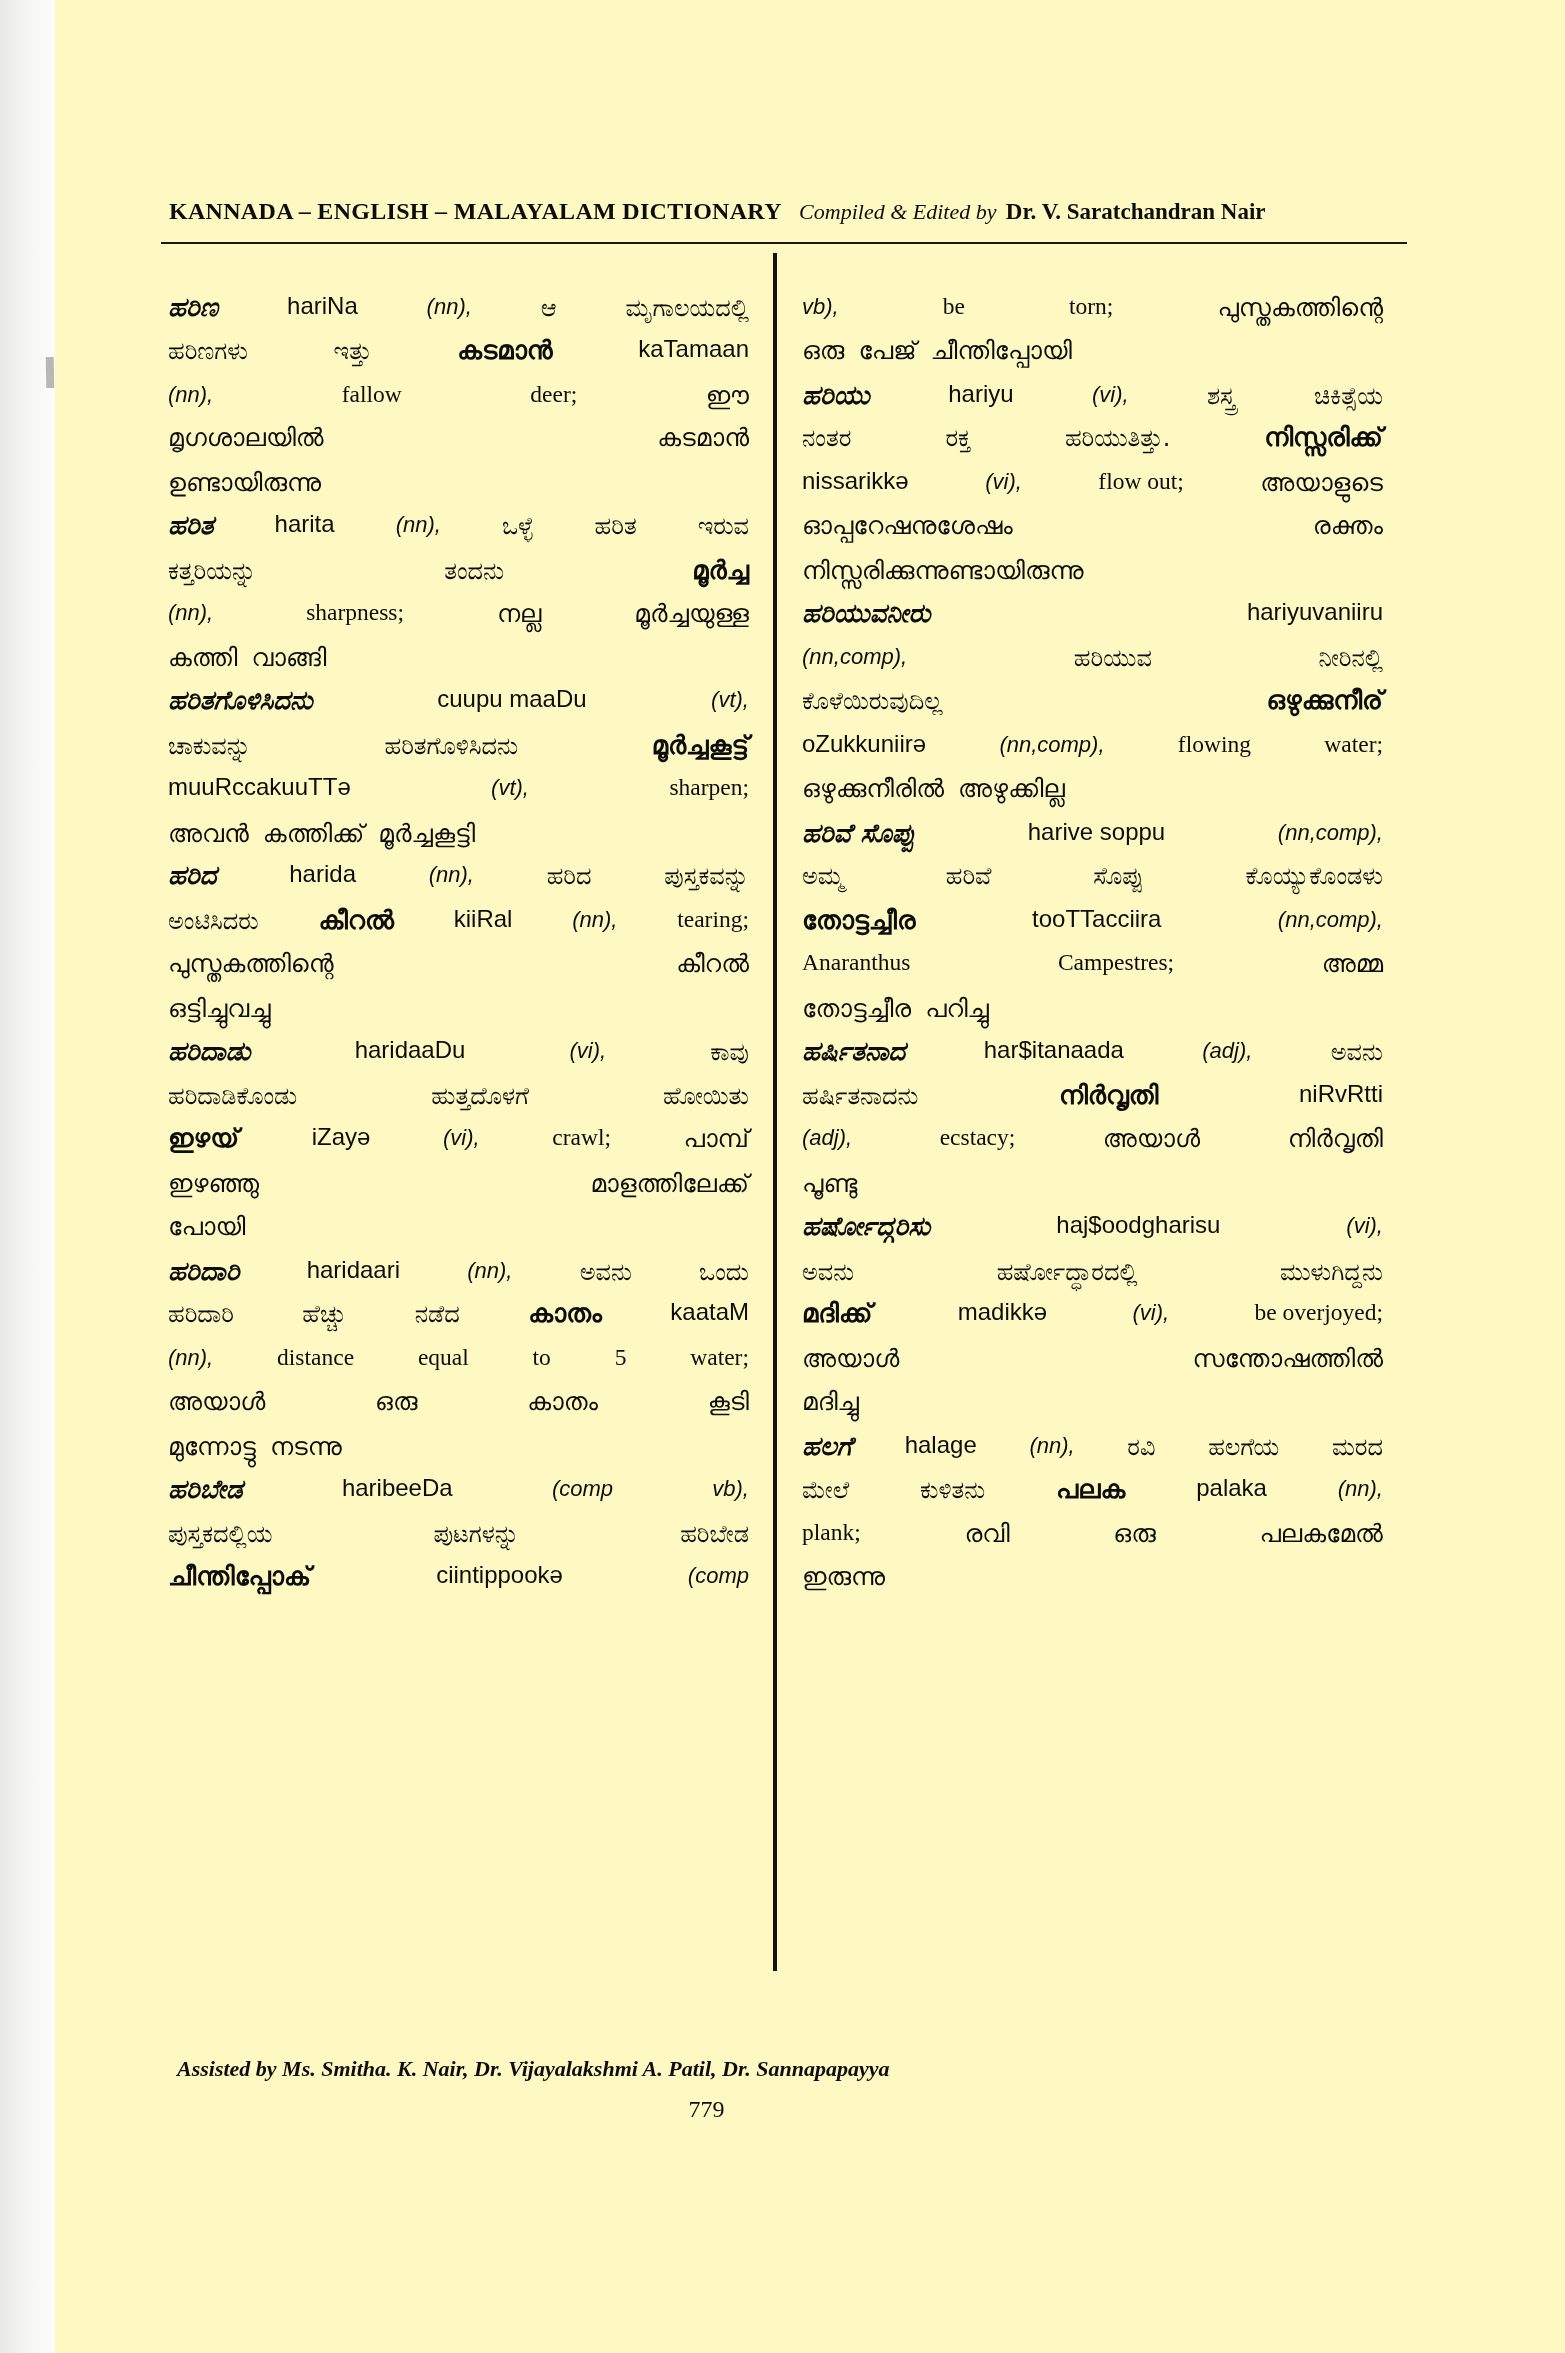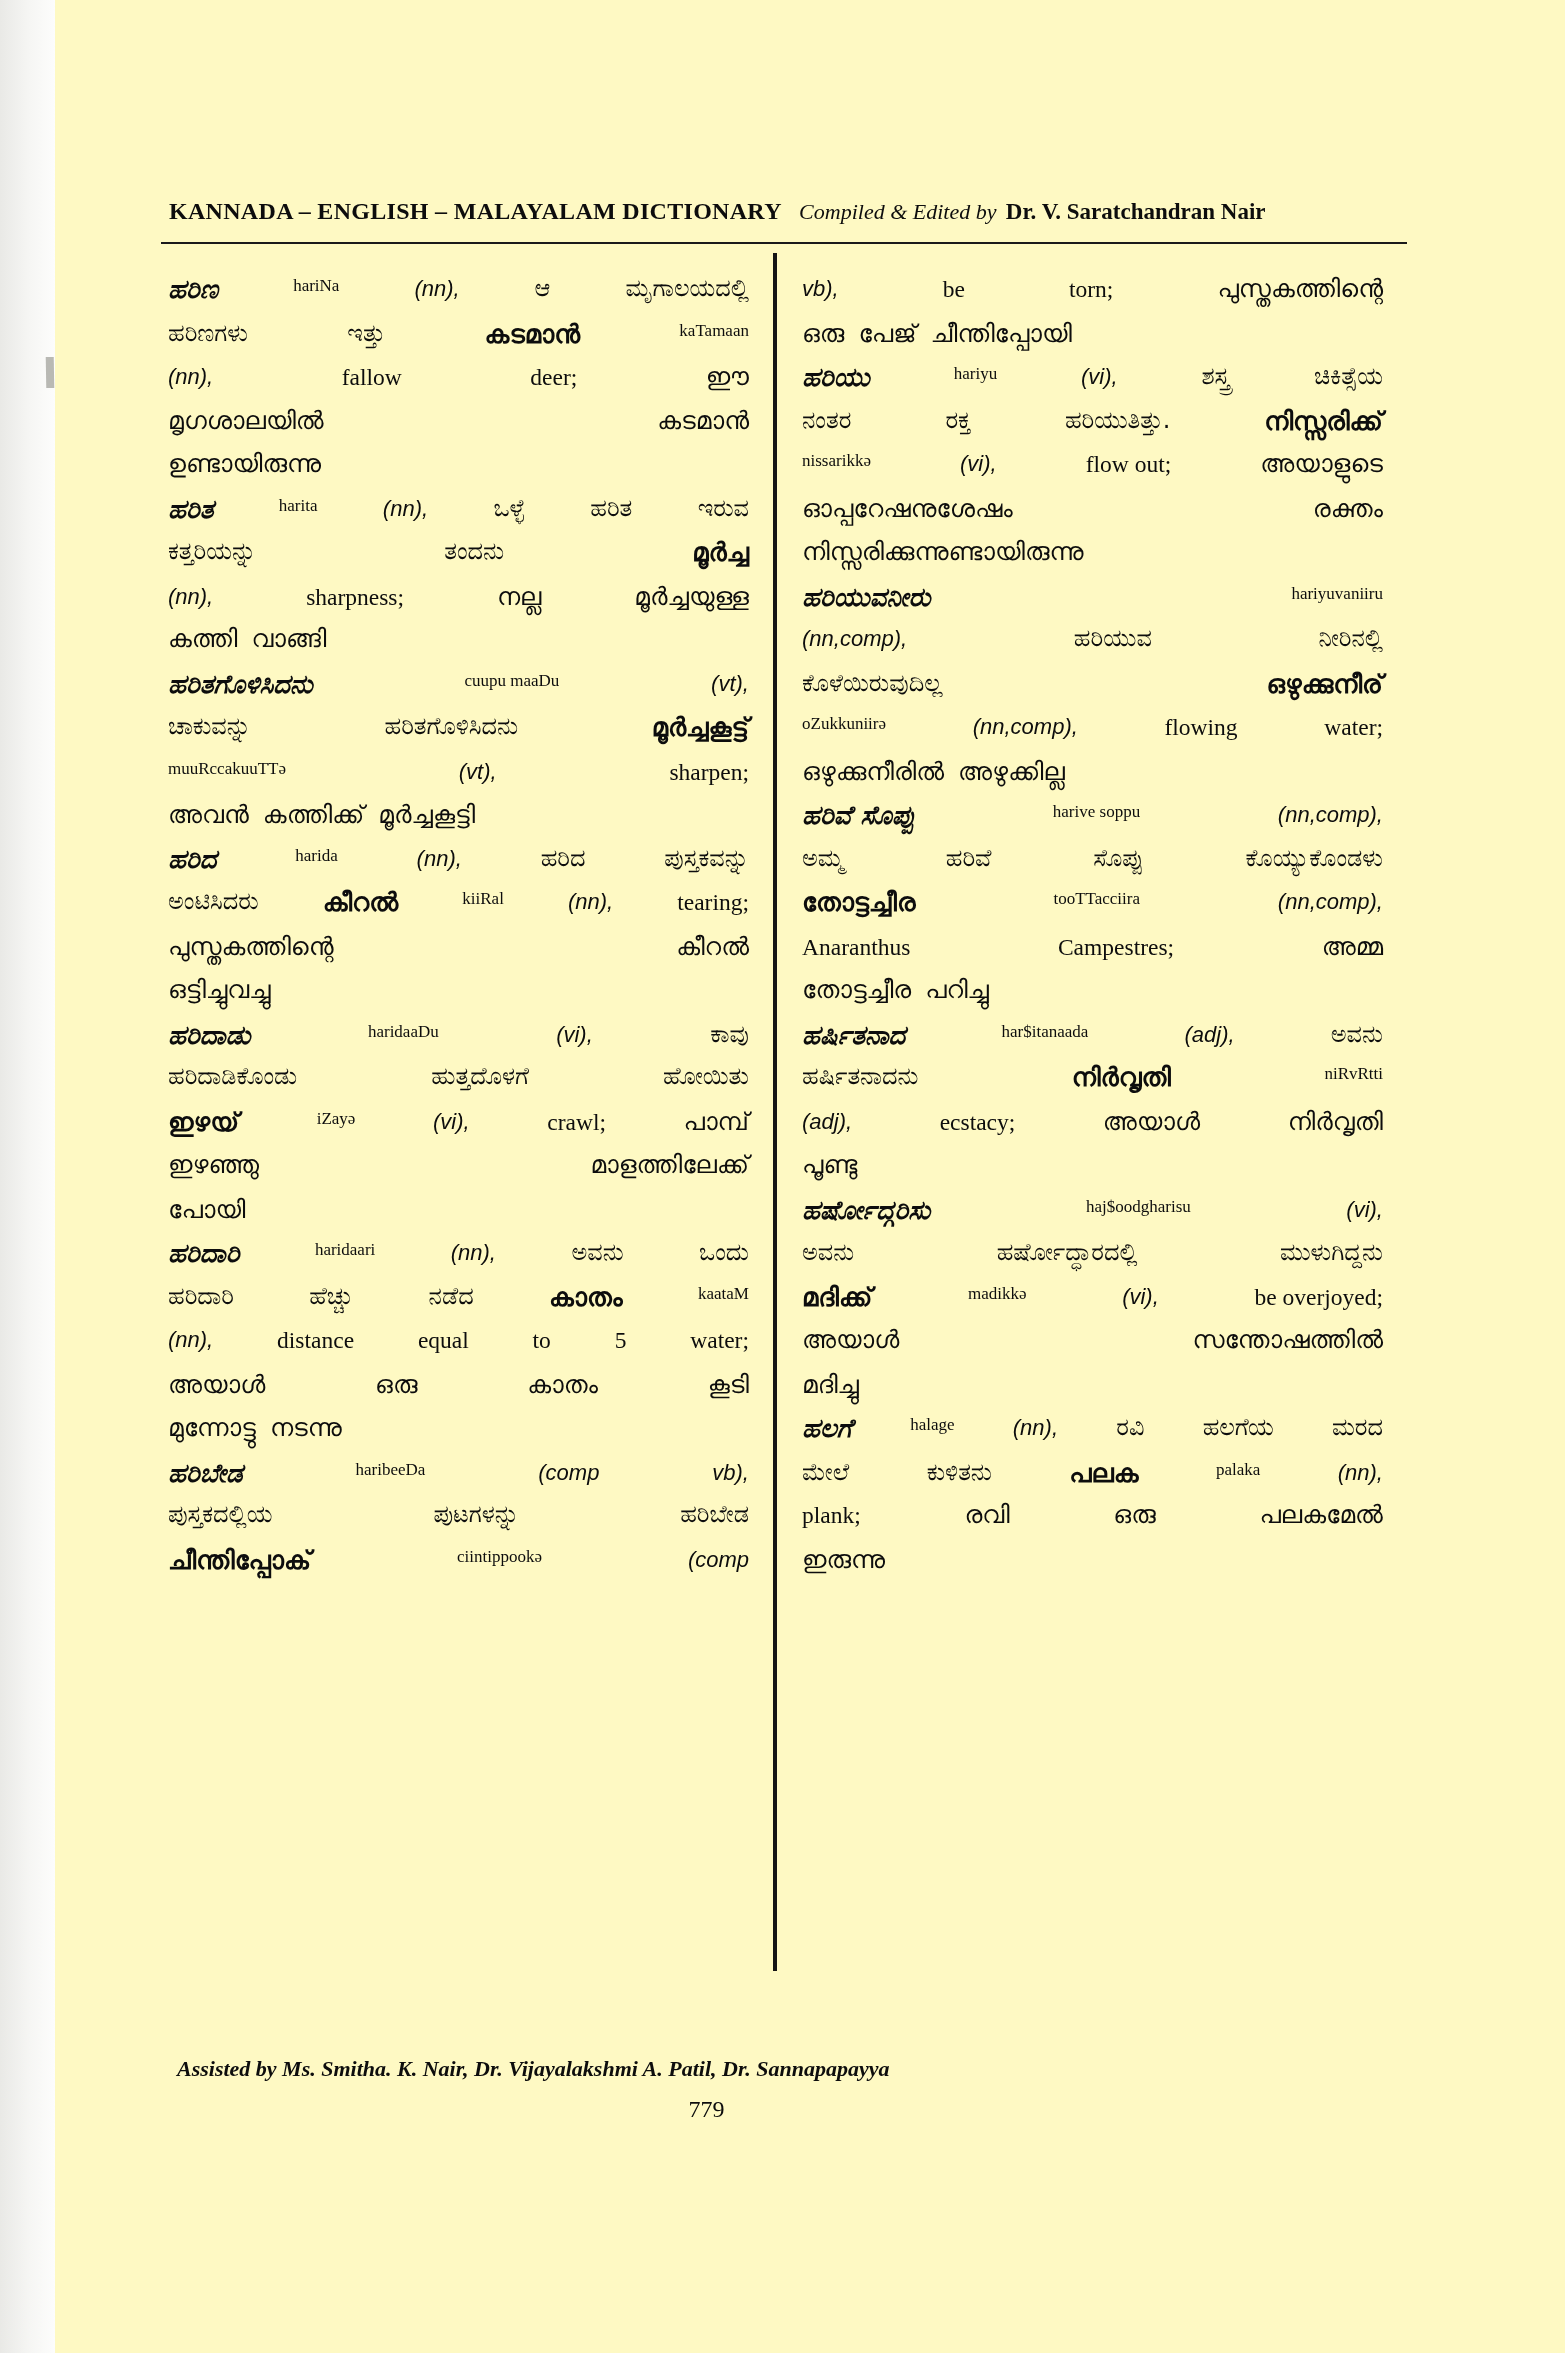--- a/index.html
+++ b/index.html
@@ -89,21 +89,21 @@
   .col {
     position: absolute;
     top: 276px;
     width: 581px;
   }
   .col-left  { left: 168px; }
   .col-right { left: 802px; }
 
   .line {
     display: flex;
-    align-items: flex-start;
+    align-items: flex-end;
     width: 100%;
     white-space: nowrap;
     margin-bottom: 0.8px;
   }
   .line.justify { justify-content: space-between; }
   .line.start   { justify-content: flex-start; }
 
   
   .tok { display: inline-block; }
 
@@ -124,22 +124,22 @@
     font-weight: bold;
     font-size: 26px;
     line-height: 1.0;
   }
   .ml {
     font-family: Liberation Serif, serif;
     font-size: 25px;
     line-height: 1.0;
   }
   .rom {
-    font-family: Liberation Serif, serif;
-    font-size: 17px;
+    font-family: Liberation Sans, sans-serif;
+    font-size: 24px;
   }
   .pos {
     font-family: Liberation Sans, sans-serif;
     font-style: italic;
     font-size: 22px;
   }
   .gloss {
     font-family: "Liberation Serif", serif;
     font-size: 23.5px;
   }

